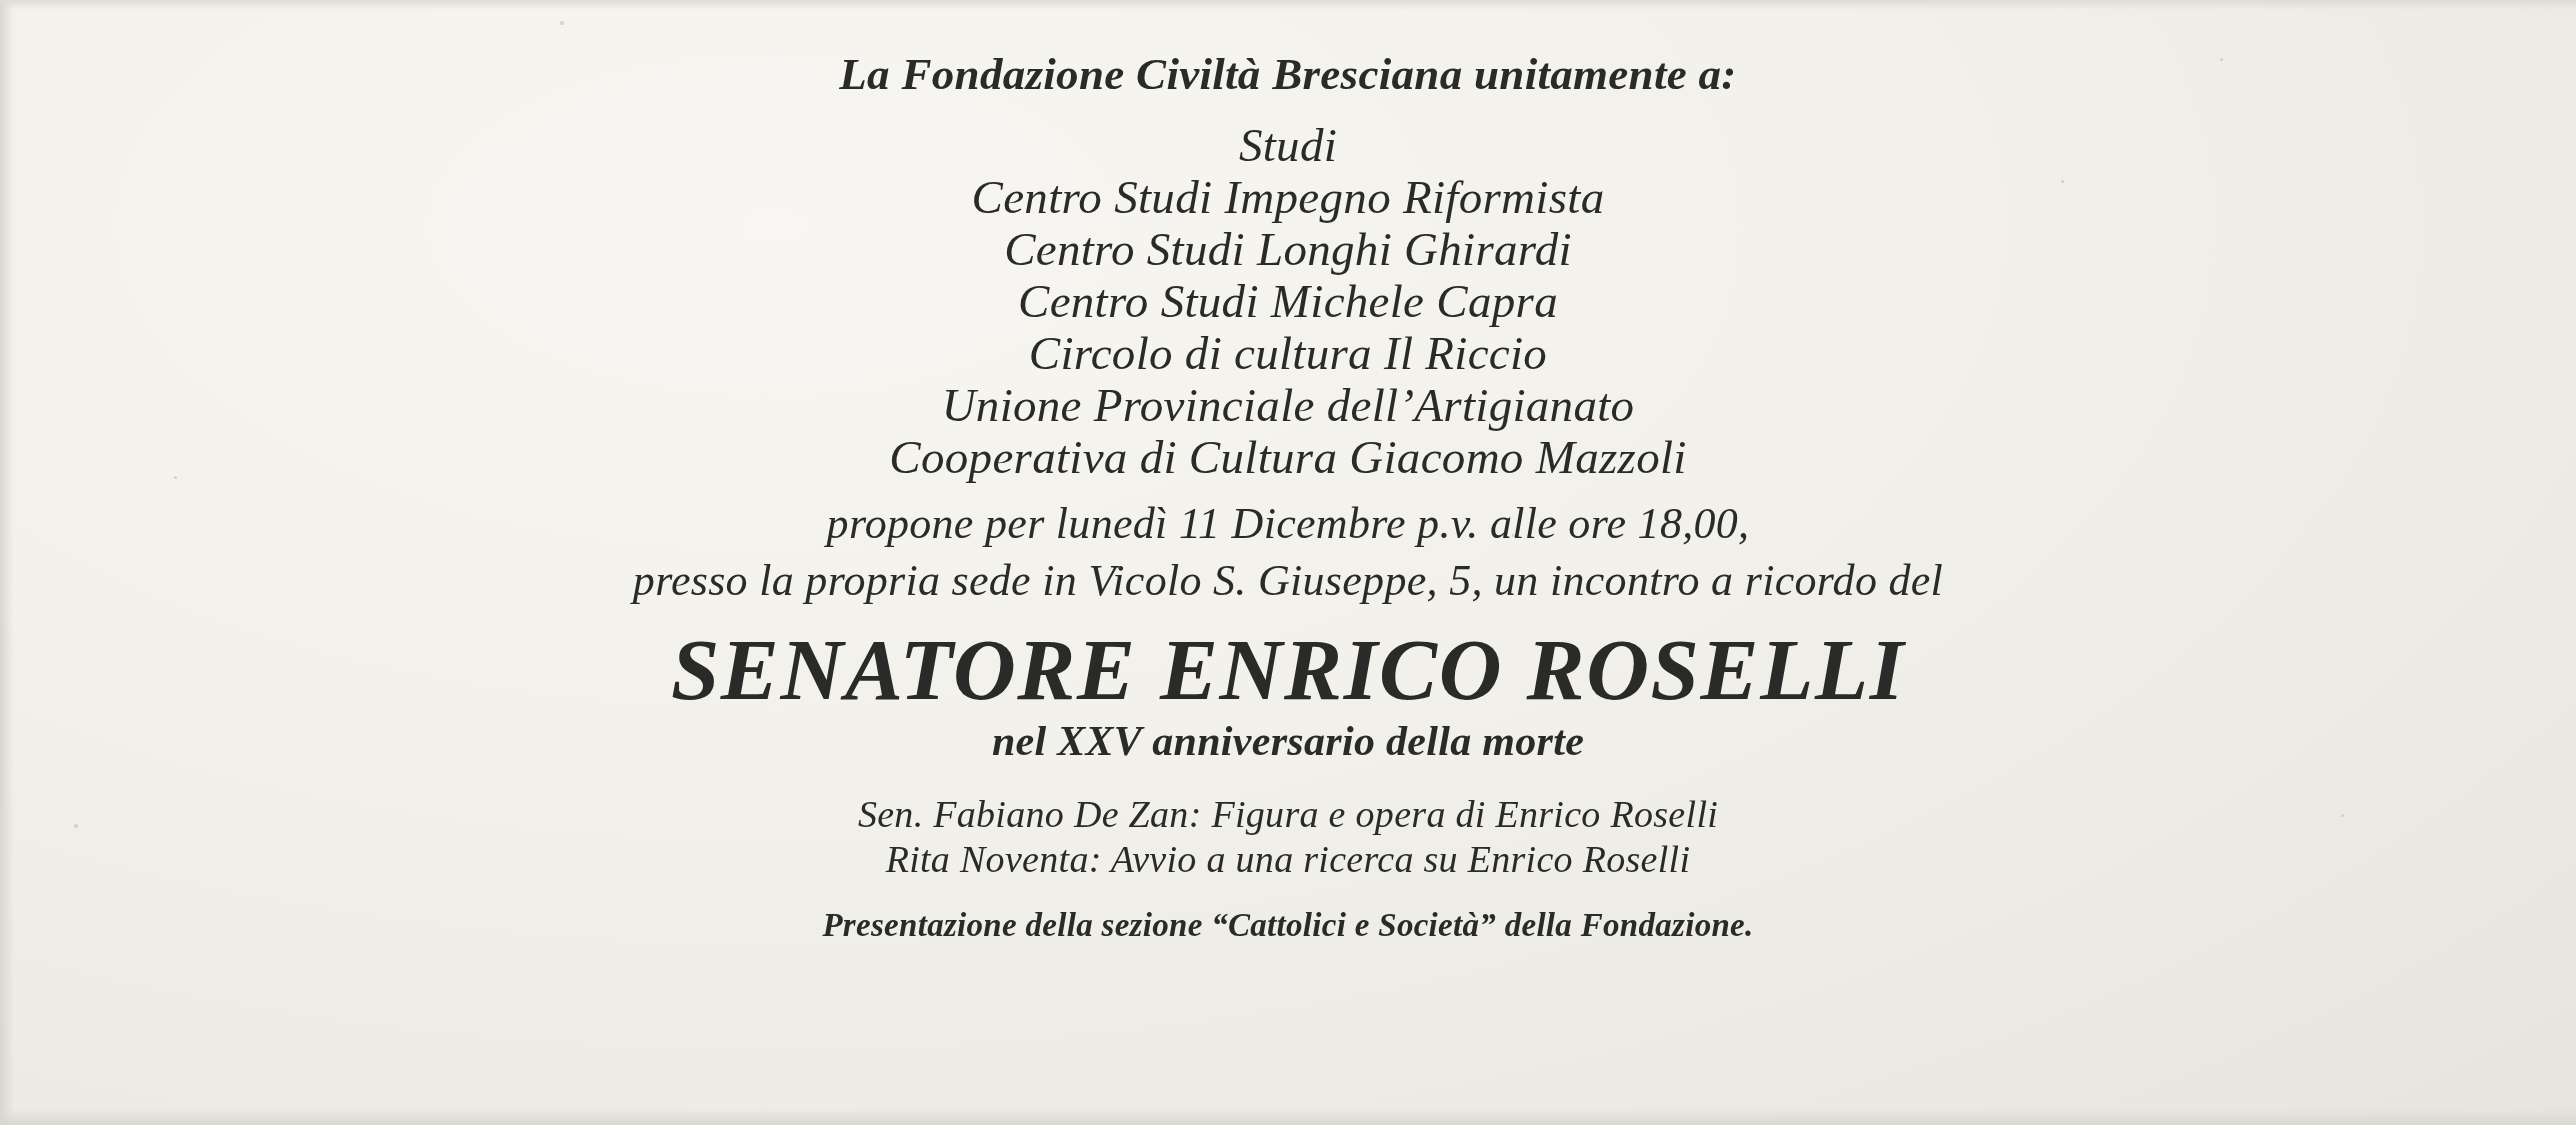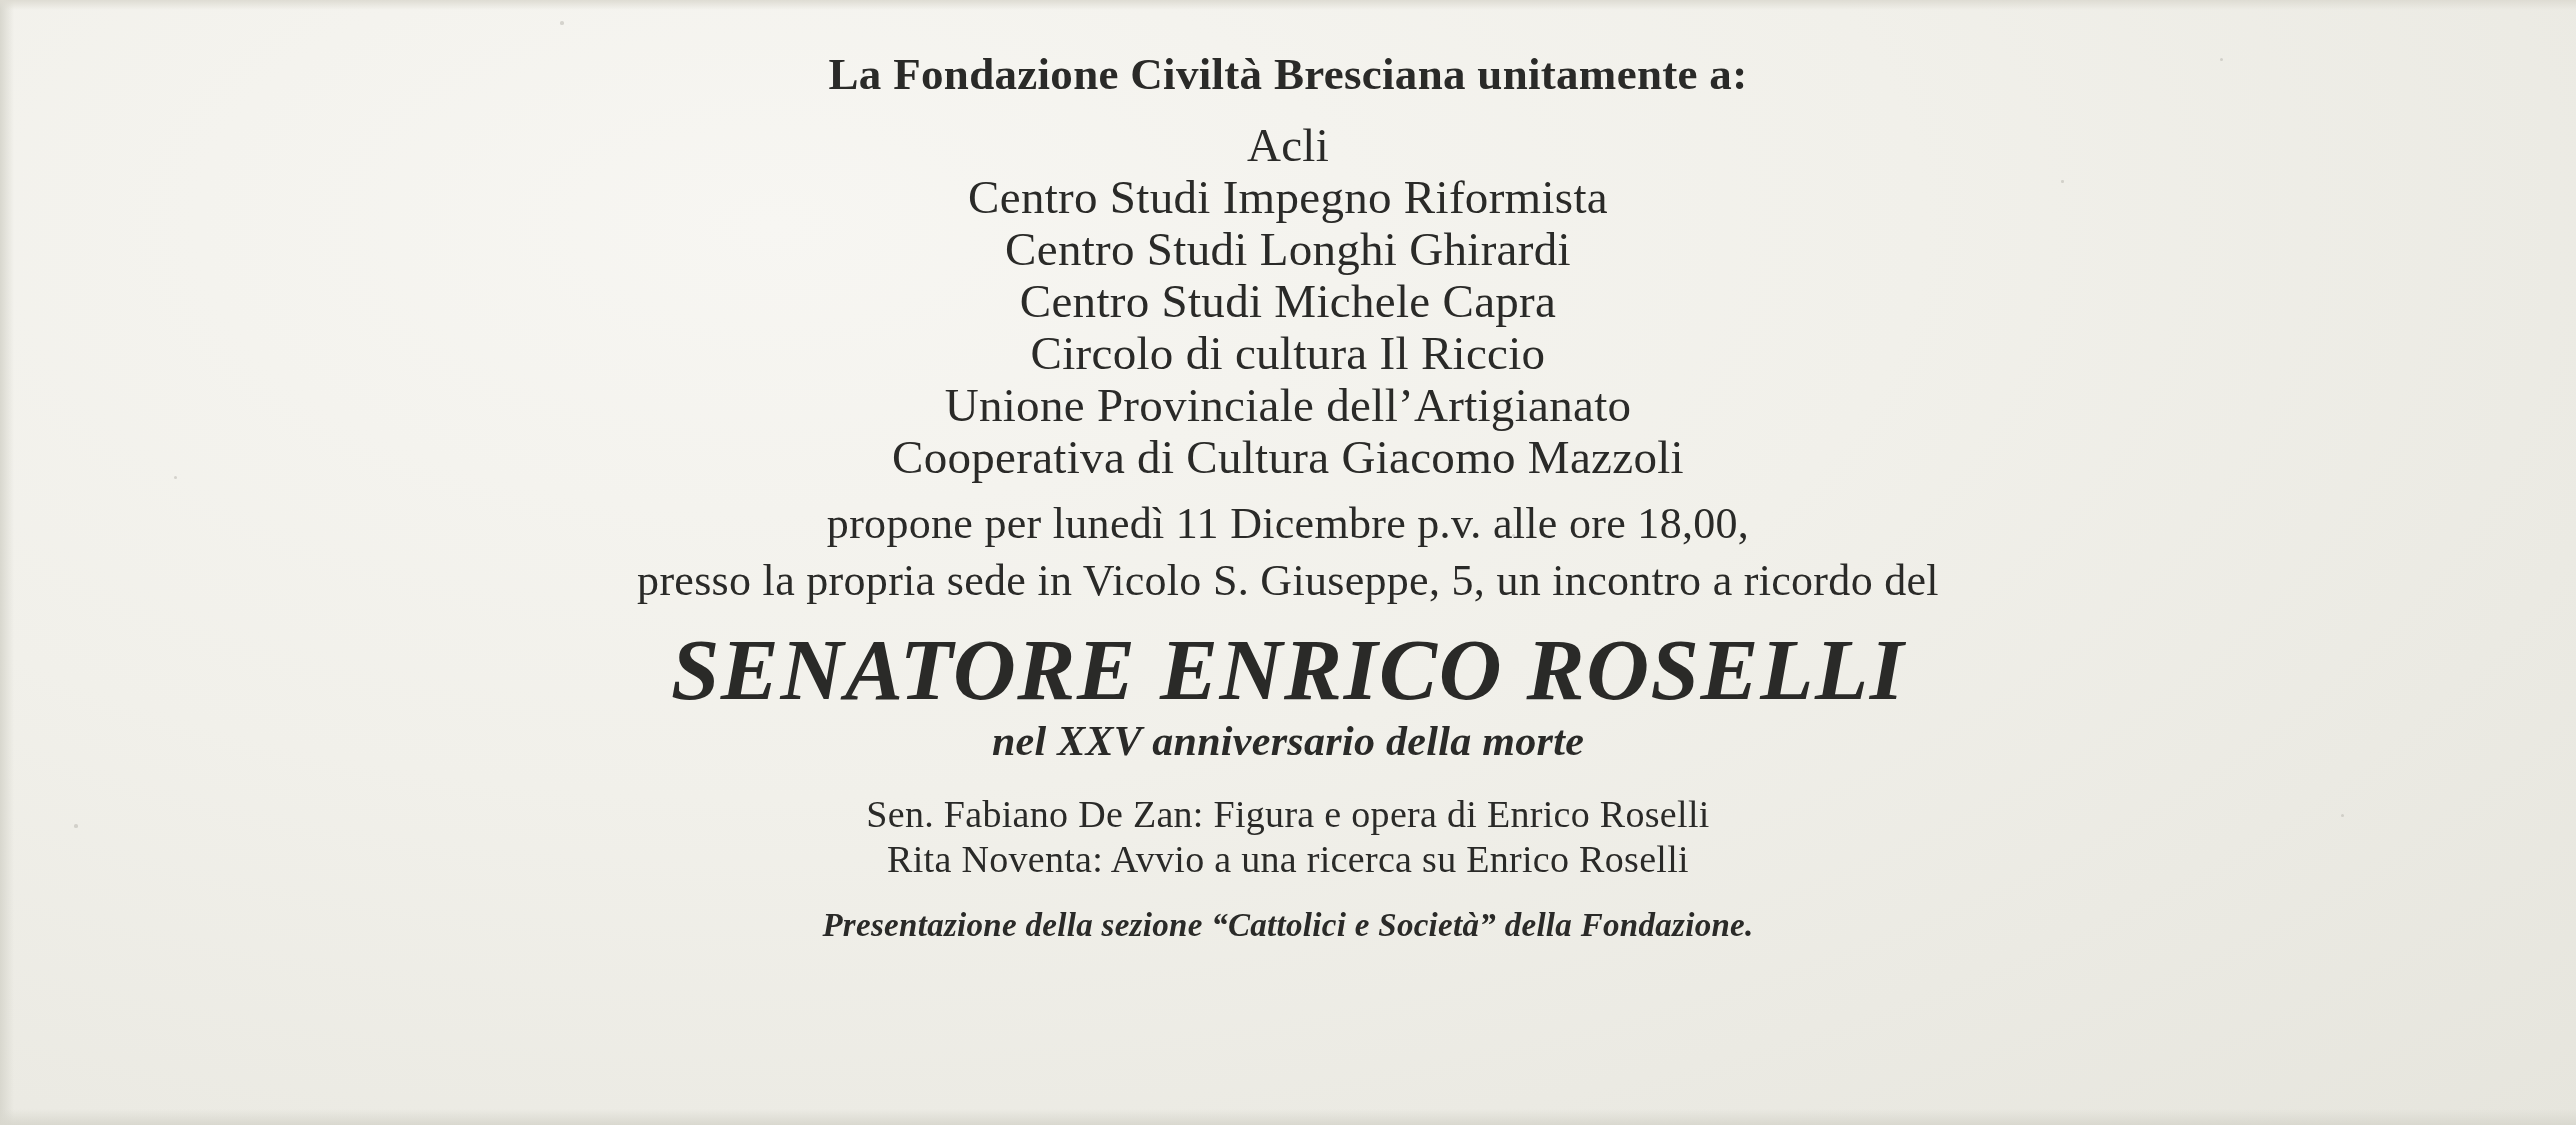--- a/index.html
+++ b/index.html
@@ -53,20 +53,21 @@
     display: flex;
     flex-direction: column;
     align-items: center;
     justify-content: flex-start;
     padding-top: 51px;
     box-sizing: border-box;
   }
 
   .line {
     text-align: center;
+    font-style: italic;
     white-space: nowrap;
     line-height: 1.04;
     letter-spacing: 0.3px;
   }
 
   .intro {
     font-size: 45px;
     font-weight: 700;
     margin-bottom: 23px;
   }
@@ -143,21 +144,21 @@
 <div class="speck" style="left:174px; top:476px; width:3.2px; height:3.2px;"></div>
 <div class="speck" style="left:74px; top:824px; width:3.7px; height:3.7px;"></div>
 <div class="speck" style="left:2341px; top:814px; width:3.2px; height:3.2px;"></div>
 <div class="speck" style="left:1512px; top:534px; width:3.2px; height:3.2px;"></div>
 
 <div class="sheet">
 
   <div class="line intro">La Fondazione Civiltà Bresciana unitamente a:</div>
 
   <div class="orgs">
-    <div class="line">Acli</div>
+    <div class="line">Studi</div>
     <div class="line">Centro Studi Impegno Riformista</div>
     <div class="line">Centro Studi Longhi Ghirardi</div>
     <div class="line">Centro Studi Michele Capra</div>
     <div class="line">Circolo di cultura Il Riccio</div>
     <div class="line">Unione Provinciale dell’Artigianato</div>
     <div class="line">Cooperativa di Cultura Giacomo Mazzoli</div>
   </div>
 
   <div class="proposal">
     <div class="line">propone per lunedì 11 Dicembre p.v. alle ore 18,00,</div>

